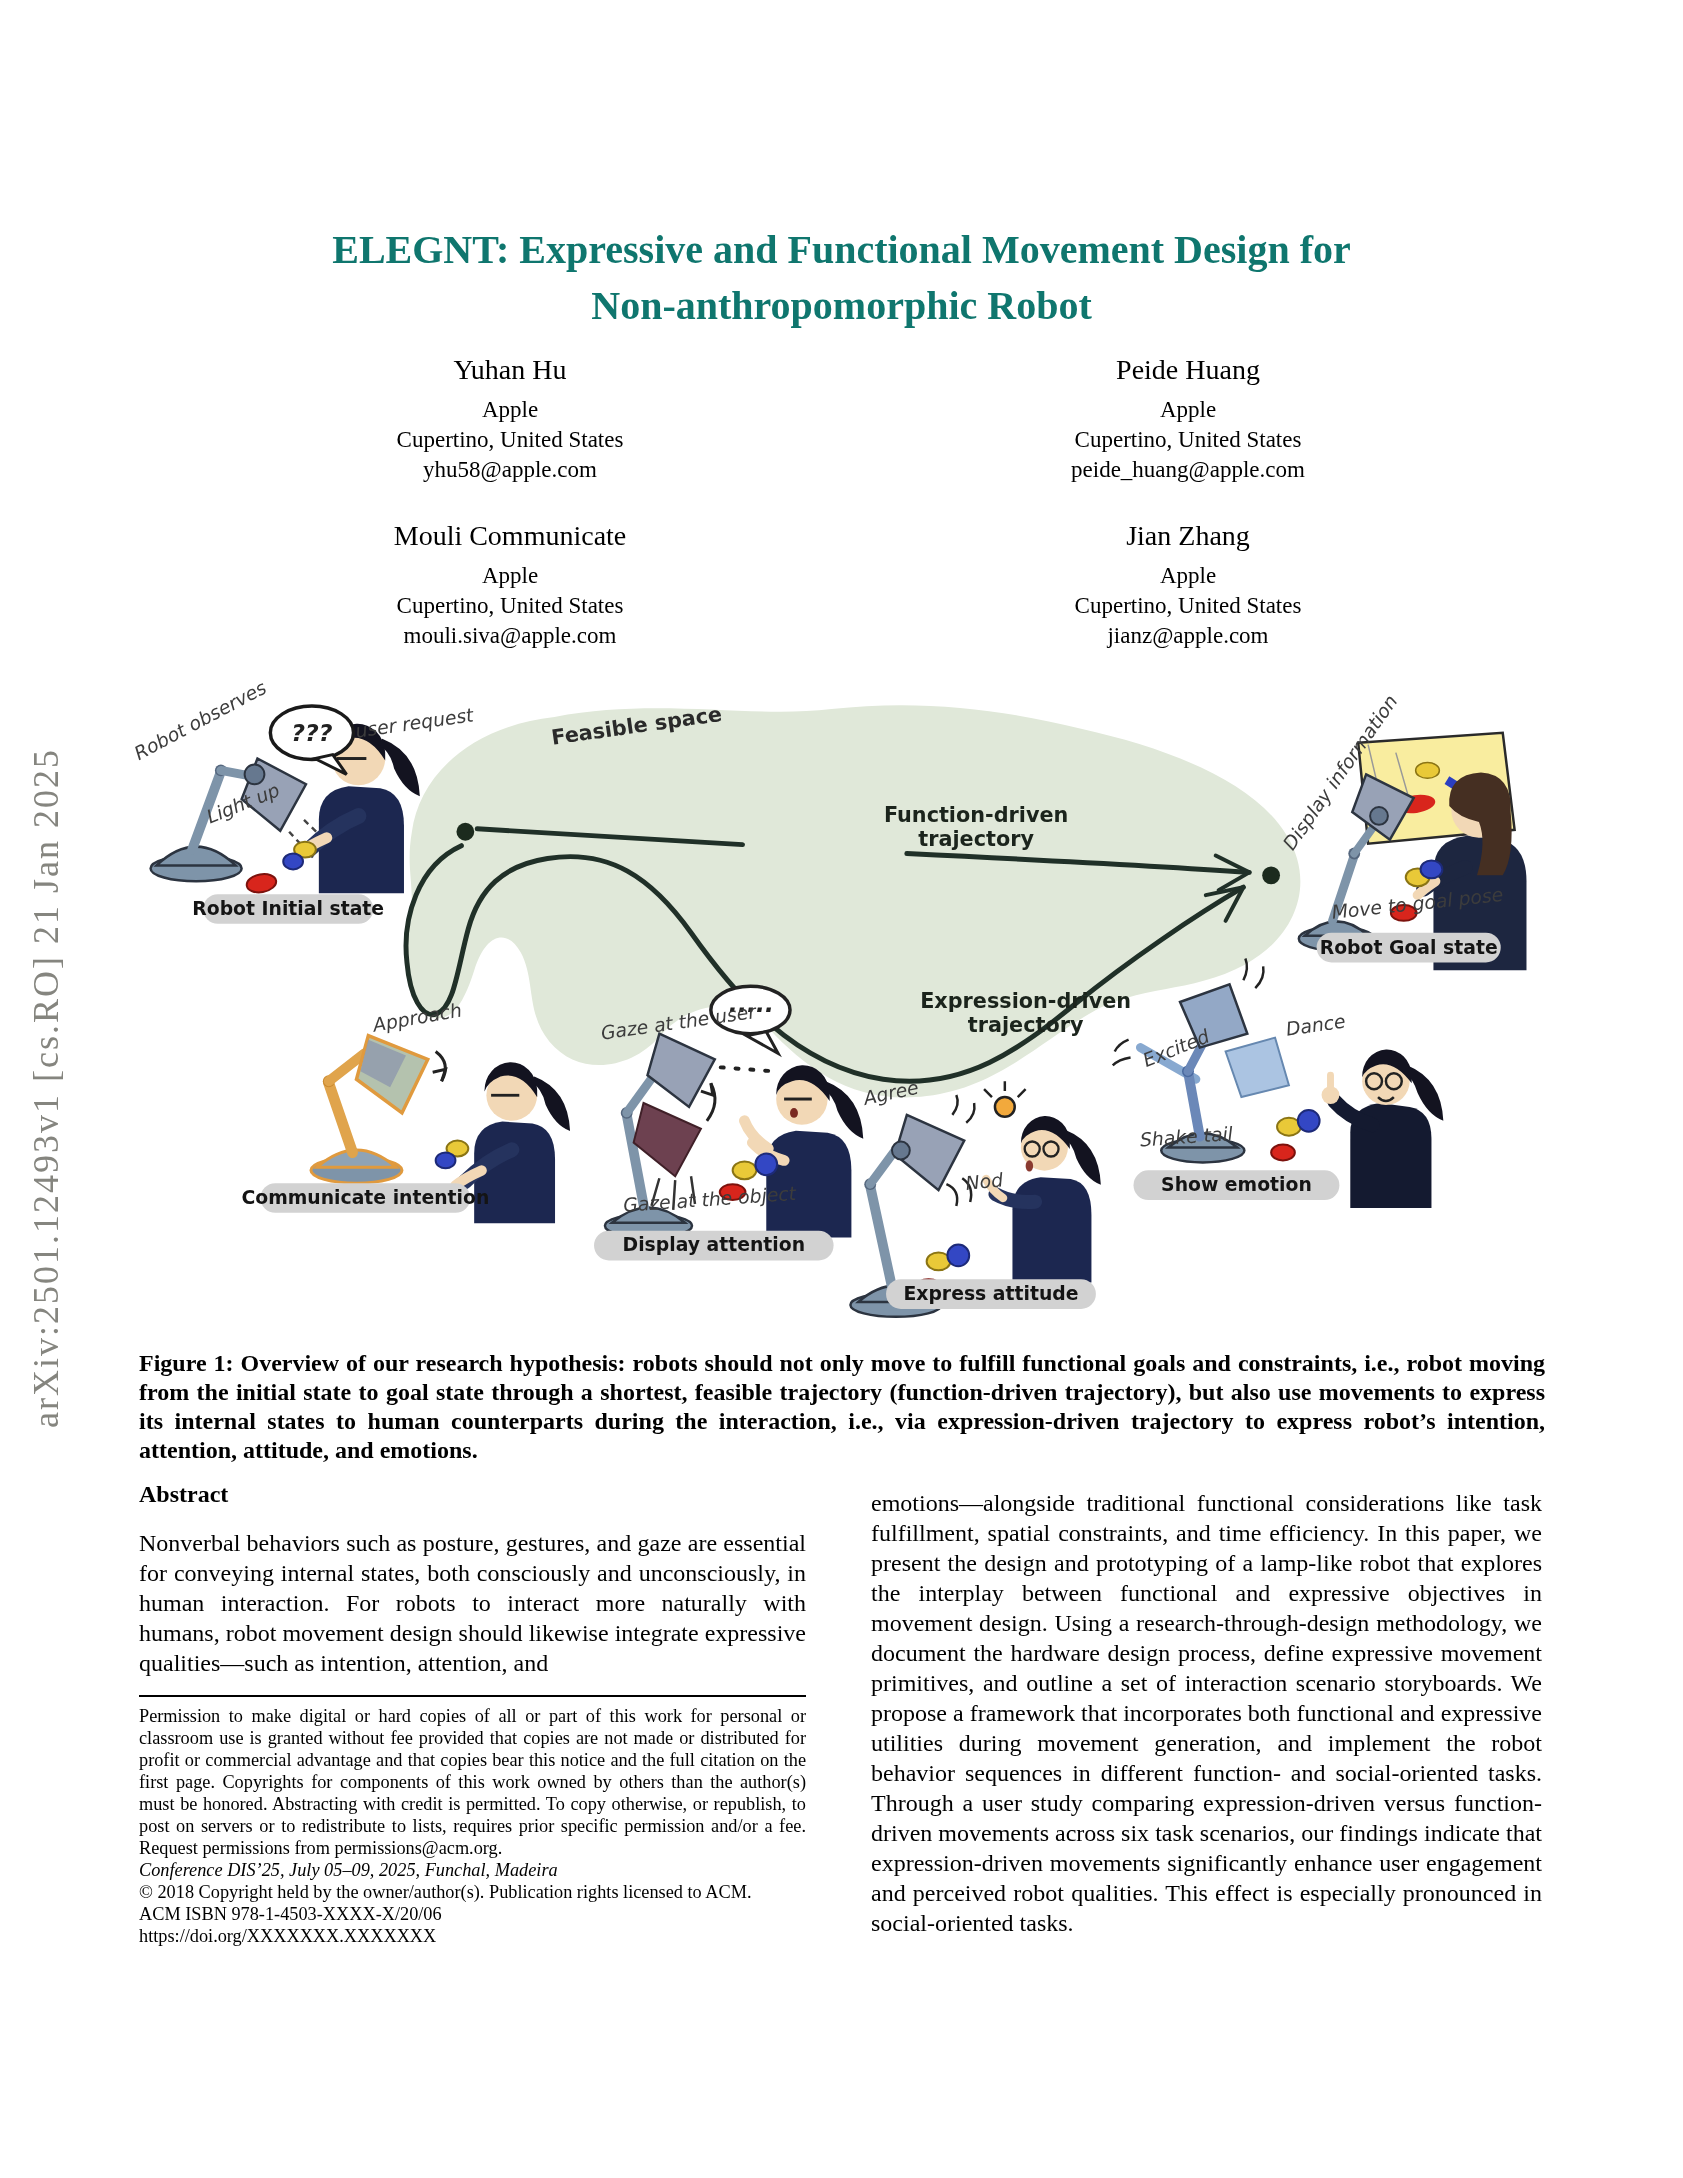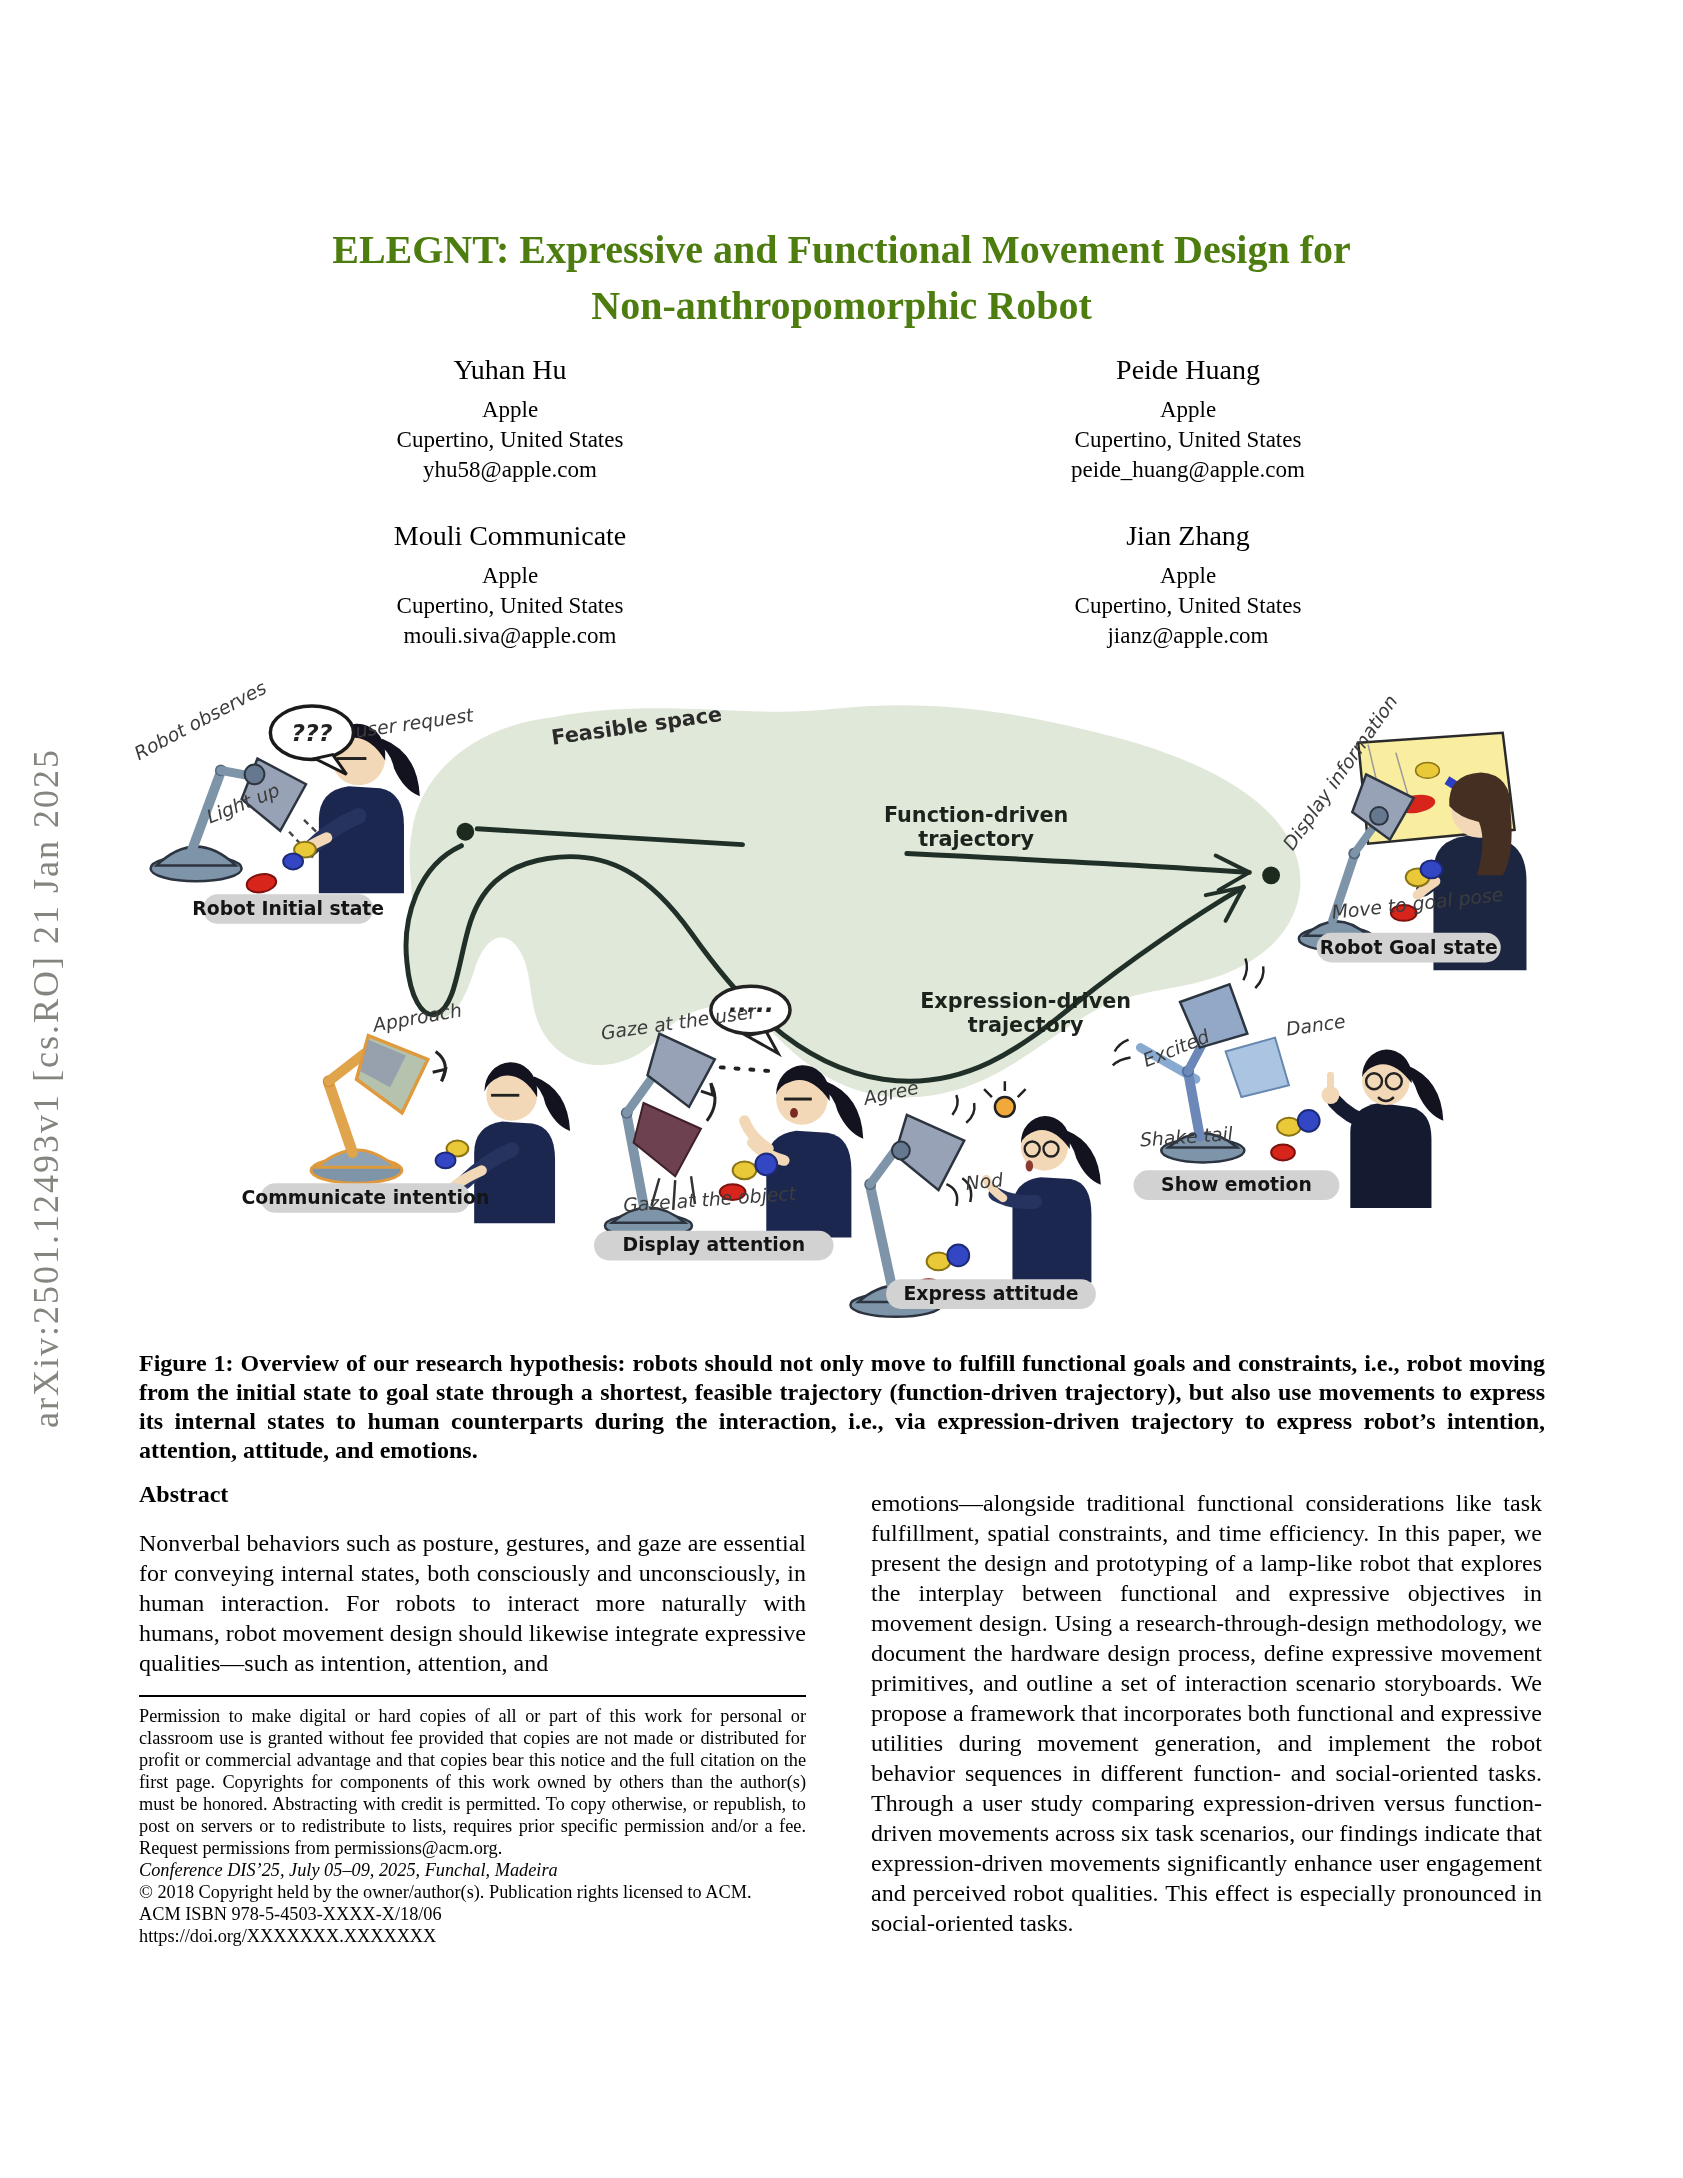--- a/index.html
+++ b/index.html
@@ -10,21 +10,21 @@
   .abs{position:absolute;}
   .sidebar{
     left:20px;top:549px;height:1079px;width:51px;
     writing-mode:vertical-rl;transform:rotate(180deg);
     font-size:36px;letter-spacing:2px;color:#85857f;white-space:nowrap;
     font-family:"Liberation Serif", serif;
     display:flex;align-items:center;justify-content:center;
   }
   .title{
     left:0;right:0;top:222px;text-align:center;
-    font-size:40px;font-weight:bold;line-height:56px;color:#4d7c0f;
+    font-size:40px;font-weight:bold;line-height:56px;color:#0f766e;
   }
   .author-block{width:554px;text-align:center;}
   .author-name{font-size:28px;margin-bottom:9px;}
   .author-line{font-size:23px;line-height:30px;}
   .caption{
     left:139px;top:1349px;width:1406px;
     font-size:24px;font-weight:bold;line-height:29px;text-align:justify;
   }
   .abstract-head{left:139px;top:1481px;font-size:24px;font-weight:bold;}
   .coltext{
@@ -311,18 +311,18 @@
 <div class="abs caption">Figure 1: Overview of our research hypothesis: robots should not only move to fulfill functional goals and constraints, i.e., robot moving from the initial state to goal state through a shortest, feasible trajectory (function-driven trajectory), but also use movements to express its internal states to human counterparts during the interaction, i.e., via expression-driven trajectory to express robot’s intention, attention, attitude, and emotions.</div>
 
 <div class="abs abstract-head">Abstract</div>
 <div class="abs coltext leftcol" style="top:1528px;">Nonverbal behaviors such as posture, gestures, and gaze are essential for conveying internal states, both consciously and unconsciously, in human interaction. For robots to interact more naturally with humans, robot movement design should likewise integrate expressive qualities—such as intention, attention, and</div>
 
 <div class="abs footrule"></div>
 <div class="abs footnote">
   <div class="perm">Permission to make digital or hard copies of all or part of this work for personal or classroom use is granted without fee provided that copies are not made or distributed for profit or commercial advantage and that copies bear this notice and the full citation on the first page. Copyrights for components of this work owned by others than the author(s) must be honored. Abstracting with credit is permitted. To copy otherwise, or republish, to post on servers or to redistribute to lists, requires prior specific permission and/or a fee. Request permissions from permissions@acm.org.</div>
   <div class="conf">Conference DIS’25, July 05–09, 2025, Funchal, Madeira</div>
   <div>© 2018 Copyright held by the owner/author(s). Publication rights licensed to ACM.</div>
-  <div>ACM ISBN 978-5-4503-XXXX-X/18/06</div>
+  <div>ACM ISBN 978-1-4503-XXXX-X/20/06</div>
   <div>https://doi.org/XXXXXXX.XXXXXXX</div>
 </div>
 
 <div class="abs coltext rightcol" style="top:1488px;">emotions—alongside traditional functional considerations like task fulfillment, spatial constraints, and time efficiency. In this paper, we present the design and prototyping of a lamp-like robot that explores the interplay between functional and expressive objectives in movement design. Using a research-through-design methodology, we document the hardware design process, define expressive movement primitives, and outline a set of interaction scenario storyboards. We propose a framework that incorporates both functional and expressive utilities during movement generation, and implement the robot behavior sequences in different function- and social-oriented tasks. Through a user study comparing expression-driven versus function-driven movements across six task scenarios, our findings indicate that expression-driven movements significantly enhance user engagement and perceived robot qualities. This effect is especially pronounced in social-oriented tasks.</div>
 
 
 </body></html>

